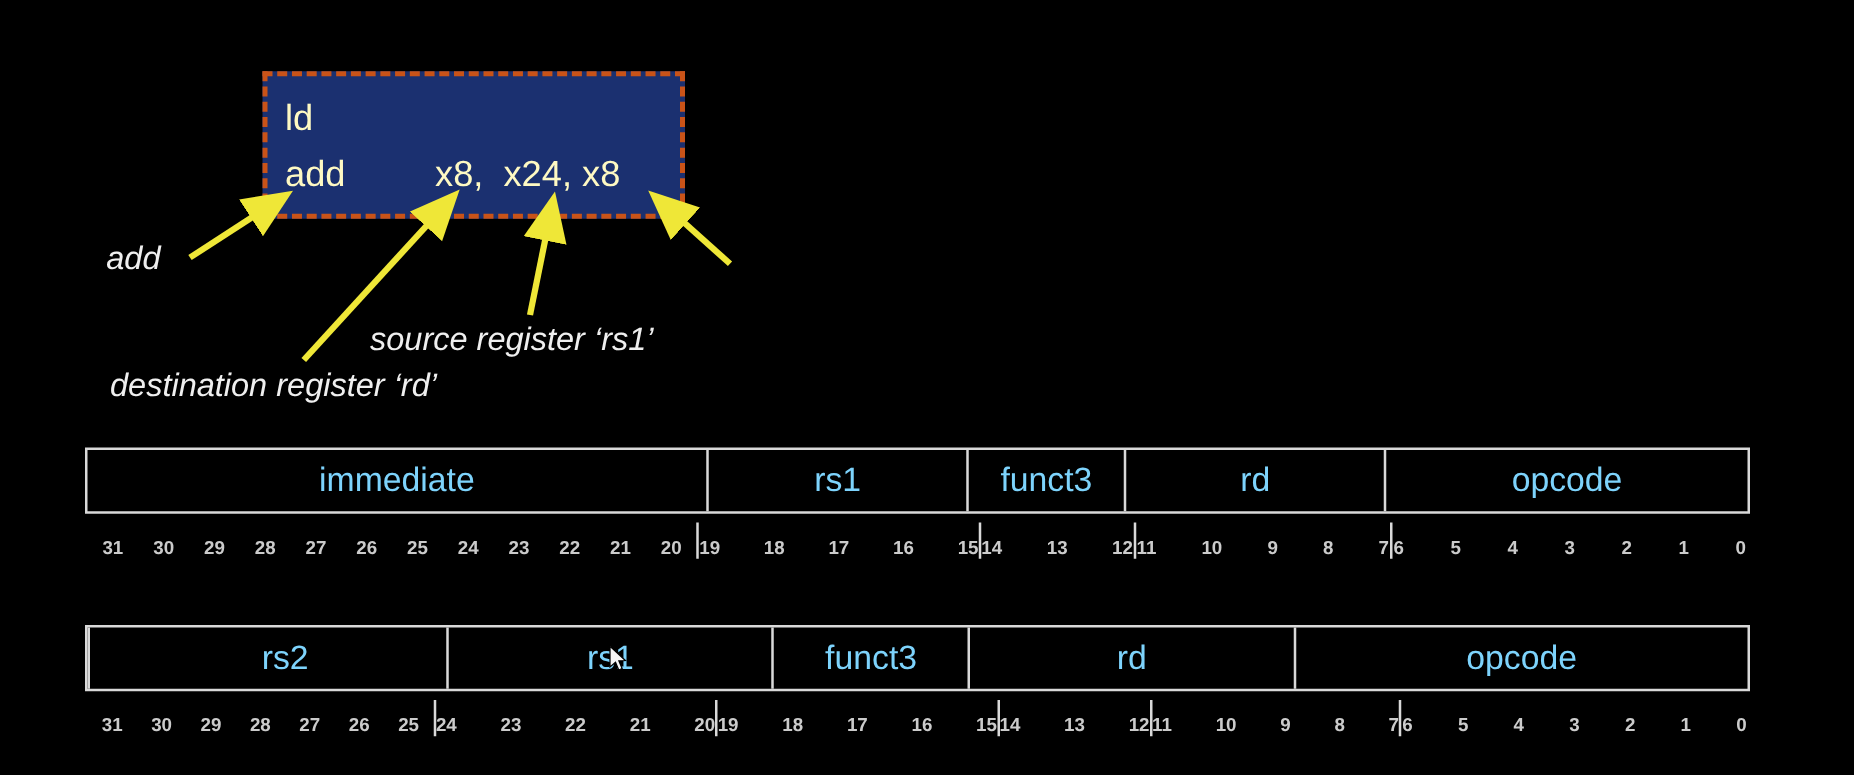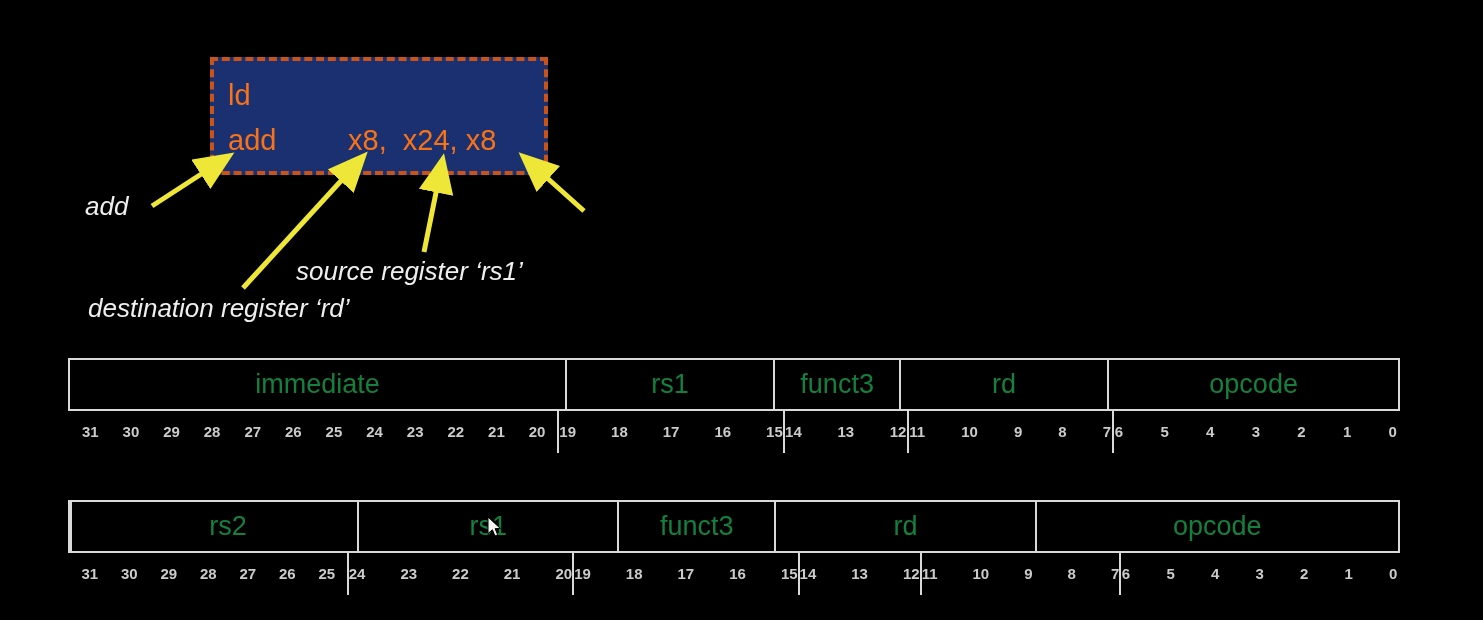--- a/index.html
+++ b/index.html
@@ -24,21 +24,21 @@
   .code-box{
     position:absolute;left:210px;top:57px;
     width:338px;height:118px;
     background:var(--box-fill);
     border:4px dashed var(--box-border);
     padding:12px 0 0 14px;
   }
   .code-line{
     display:flex;
     font-size:29px;line-height:45px;
-    color:#f97316;
+    color:#fef9c3;
     white-space:pre;
   }
   .code-line .mn{width:120px;flex:0 0 120px;}
   
   .lbl{
     position:absolute;
     font-style:italic;
     font-size:26px;
     color:#efefef;
     white-space:nowrap;
@@ -61,28 +61,29 @@
   }
   .fmt-table.t1{top:358px;}
   .fmt-table.t2{top:500px;}
   .fmt-header{
     display:flex;
     border:2px solid var(--table-border);
     height:53px;
   }
   .fmt-cell{
     display:flex;align-items:center;justify-content:center;
-    font-size:27px;color:#15803d;
+    font-size:27px;color:#7dd3fc;
     overflow:hidden;
   }
   .fmt-cell.sep{border-left:2px solid var(--table-border);}
   .fmt-bits{
     display:flex;
     padding:0 2px;
     height:42px;
+    align-items:center;
   }
   .bit-group{
     display:flex;
     justify-content:space-around;
     align-items:flex-start;
   }
   .bit-group.sep{border-left:2px solid var(--table-border);gap:35px;}
   .bit-num{
     padding-top:12px;
     font-size:15px;

